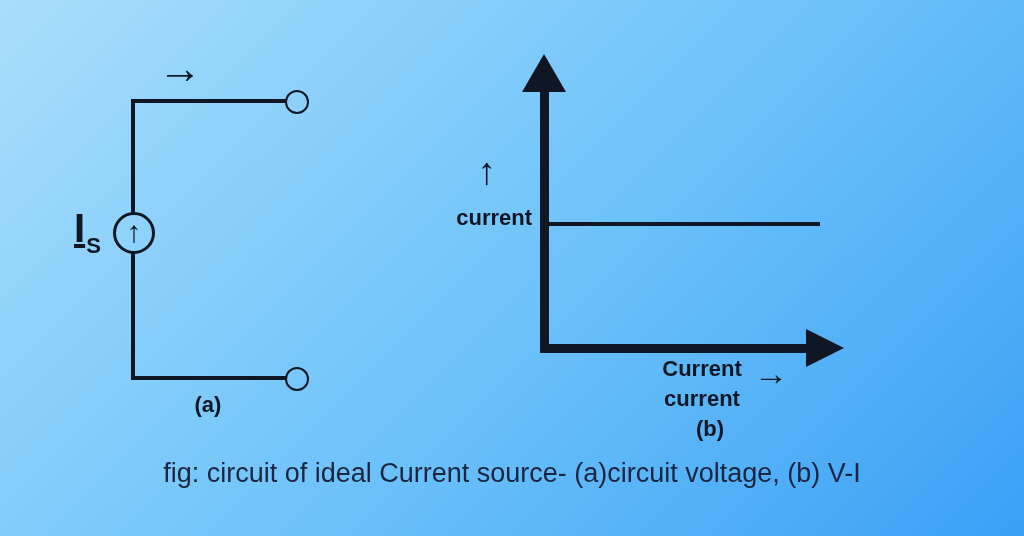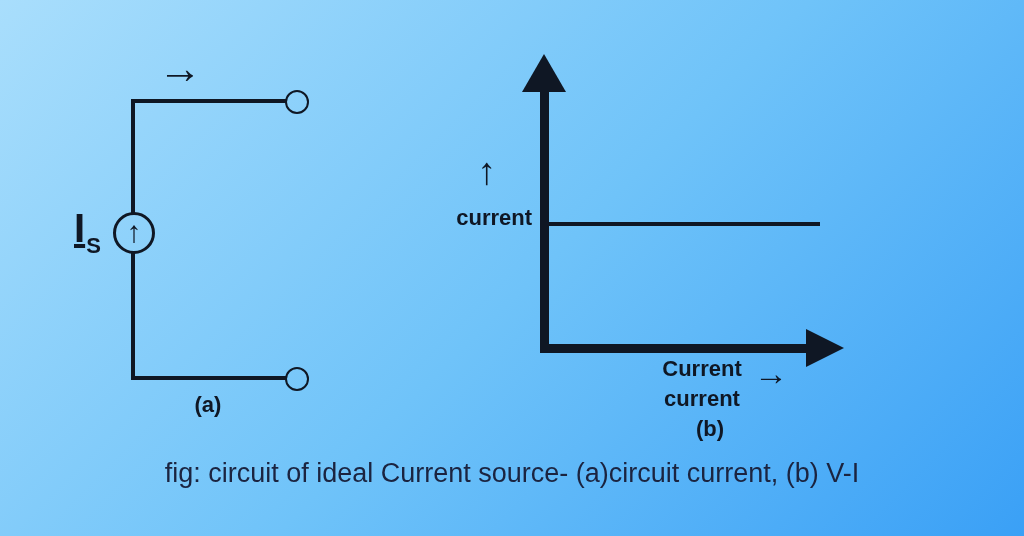--- a/index.html
+++ b/index.html
@@ -74,14 +74,14 @@
   <div class="abs axis-label" style="left:220px;top:354px;width:124px;text-align:center;line-height:30px;">
     <div>Current</div>
     <div>current</div>
   </div>
   <div class="abs glyph" style="left:334px;top:356px;font-size:34px;">→</div>
 
   <div class="abs axis-label" style="left:262px;top:416px;width:56px;text-align:center;">(b)</div>
 </div>
 
 <div class="abs" id="caption">
-  <div>fig: circuit of ideal Current source- (a)circuit current, (b) V-I</div>
+  <div>fig: circuit of ideal Current source- (a)circuit voltage, (b) V-I</div>
 </div>
 
 </body></html>

